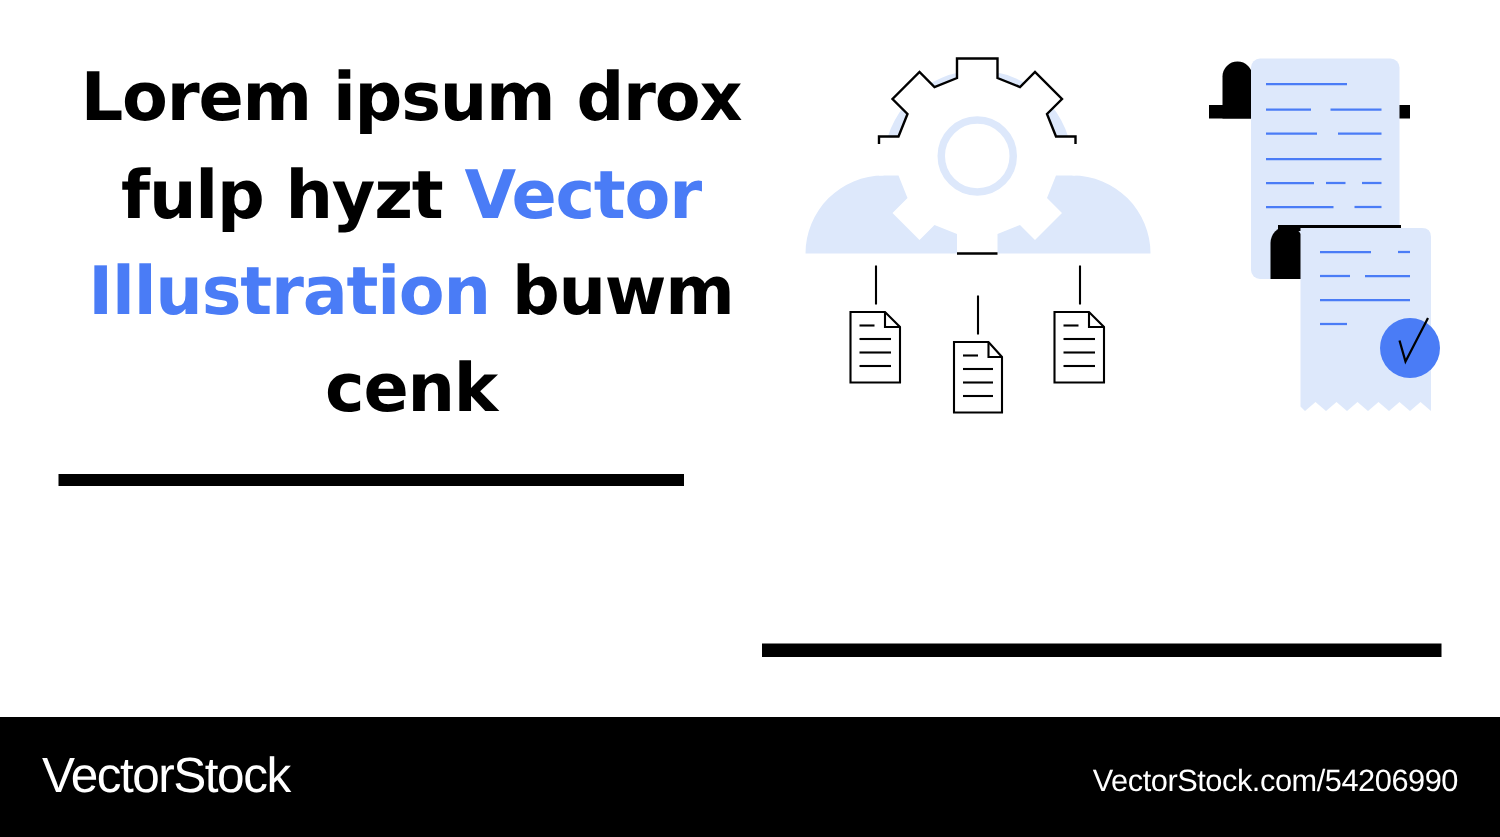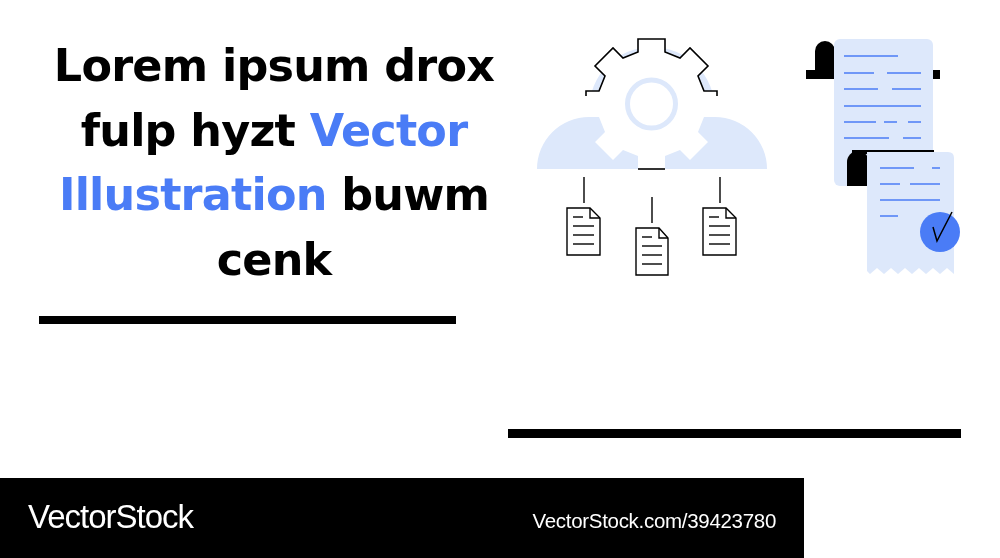--- a/index.html
+++ b/index.html
@@ -19,21 +19,21 @@
       background: #000000;
     }
     .rule-right {
       position: absolute; left: 508px; top: 429px; width: 453px; height: 9px;
       background: #000000;
     }
 
     .illustration { position: absolute; left: 0; top: 0; width: 1000px; height: 300px; }
 
     .footer {
-      position: absolute; left: 0; top: 478px; width: 804px; height: 80px;
+      position: absolute; left: 0; top: 478px; width: 1000px; height: 80px;
       background: #000000; color: #ffffff; text-align: center;
     }
     .footer .brand {
       position: absolute; left: 28px; top: 20px;
       font-family: "Liberation Sans", sans-serif; font-size: 33px; letter-spacing: -1px;
     }
     .footer .ref {
       position: absolute; right: 28px; top: 31px;
       font-family: "Liberation Sans", sans-serif; font-size: 20.5px; letter-spacing: -0.3px;
     }
@@ -137,14 +137,14 @@
   </g>
 
   <g>
     <circle cx="940" cy="232" r="20" fill="#4a7cf6"></circle>
     <path d="M933 227 L937 241 L952 212" fill="none" stroke="#000" stroke-width="1.5"></path>
   </g>
 </svg>
 
 <div class="footer">
   <span class="brand">VectorStock</span>
-  <span class="ref">VectorStock.com/39423780</span>
+  <span class="ref">VectorStock.com/54206990</span>
 </div>
 
 </body></html>

